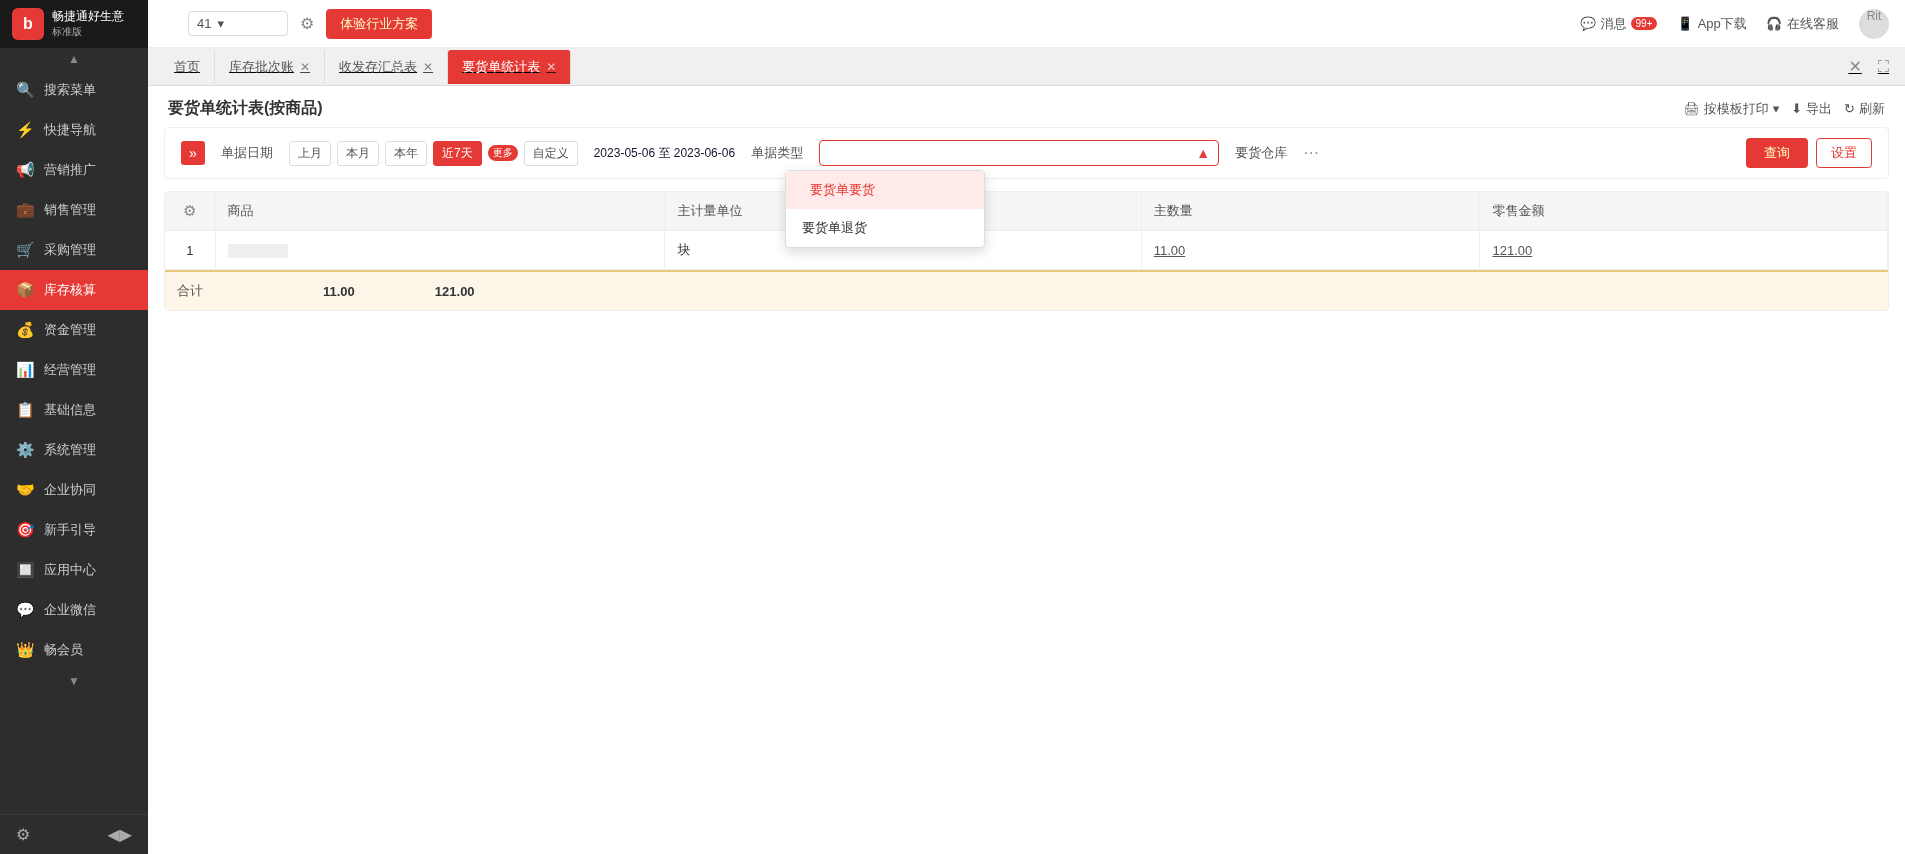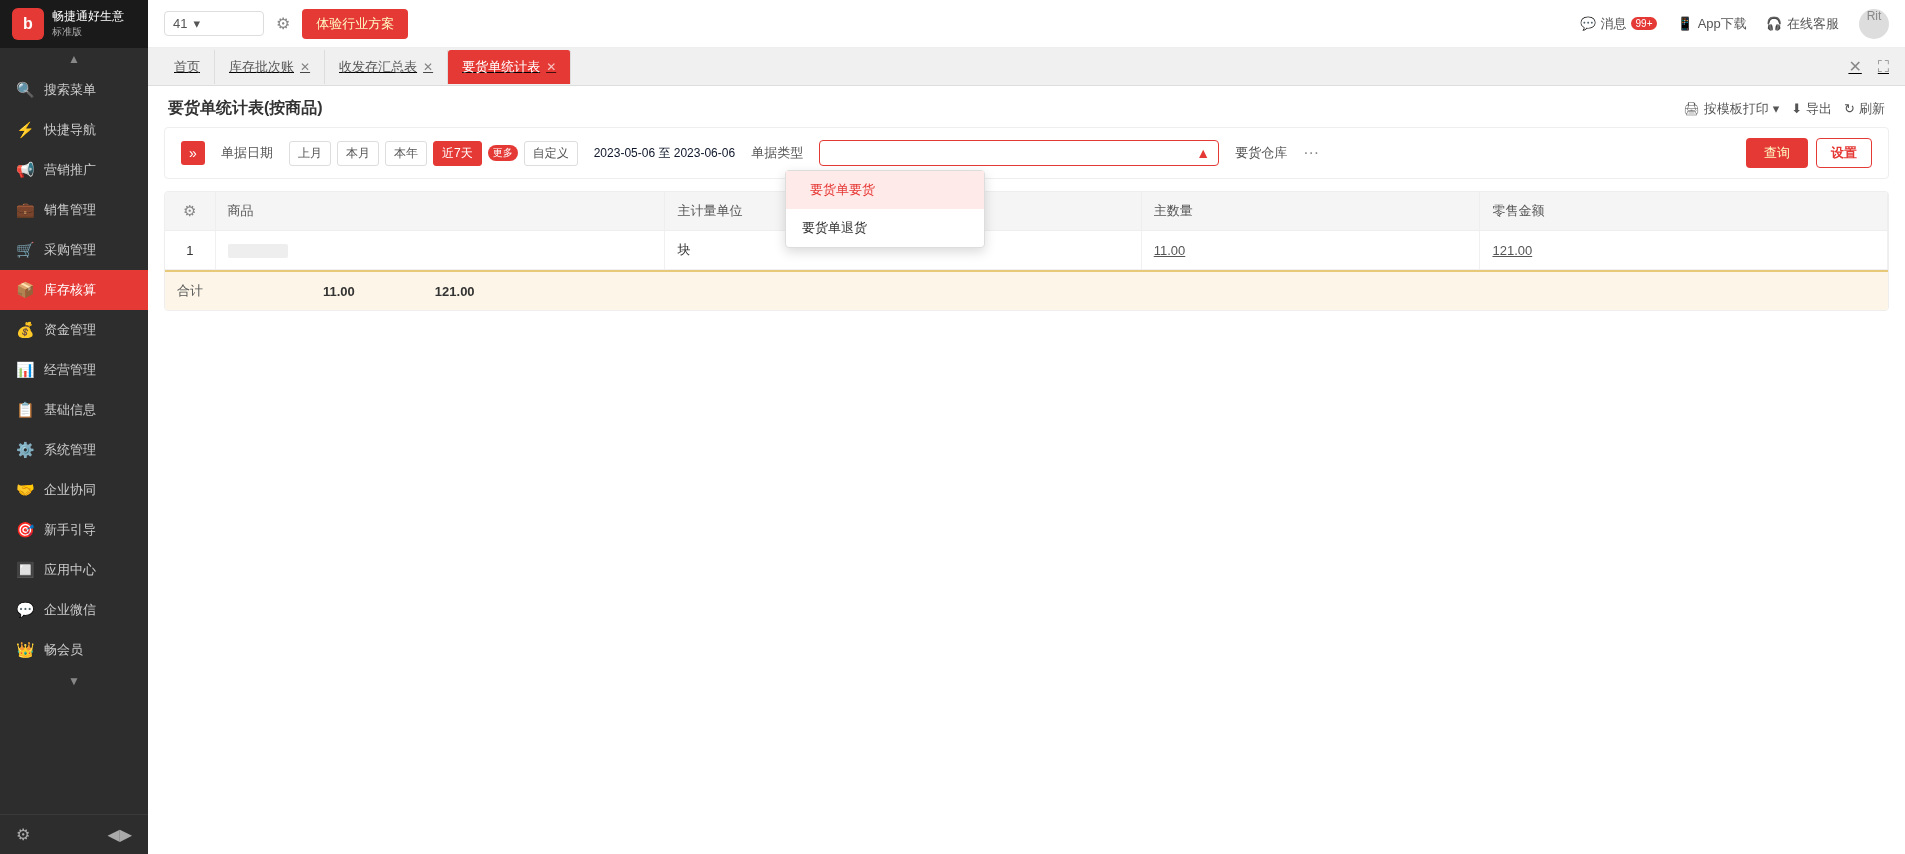--- a/index.html
+++ b/index.html
@@ -116,20 +116,21 @@
       display: flex;
       align-items: center;
       border: 1px solid #ddd;
       border-radius: 4px;
       padding: 4px 8px;
       gap: 6px;
       cursor: pointer;
       font-size: 13px;
       color: #555;
       min-width: 100px;
+      margin-left: 24px;
     }
     .topbar-gear {
       color: #888;
       font-size: 16px;
       cursor: pointer;
     }
     .topbar-industry-btn {
       background: #e53935;
       color: #fef9c3;
       border: none;
@@ -348,21 +349,20 @@
       font-size: 13px;
     }
     .filter-settings-btn {
       border: 1px solid #e53935;
       color: #e53935;
       background: white;
       padding: 5px 14px;
       border-radius: 4px;
       cursor: pointer;
       font-size: 13px;
-      font-weight: bold;
     }
 
     
     .dropdown-overlay {
       position: absolute;
       top: 42px;
       left: 620px;
       z-index: 1000;
       background: white;
       border: 1px solid #ddd;

